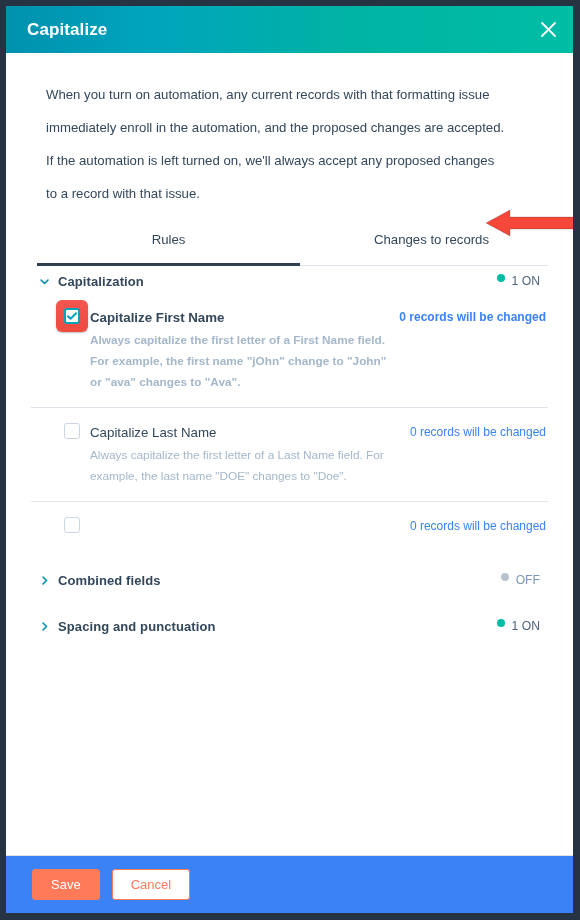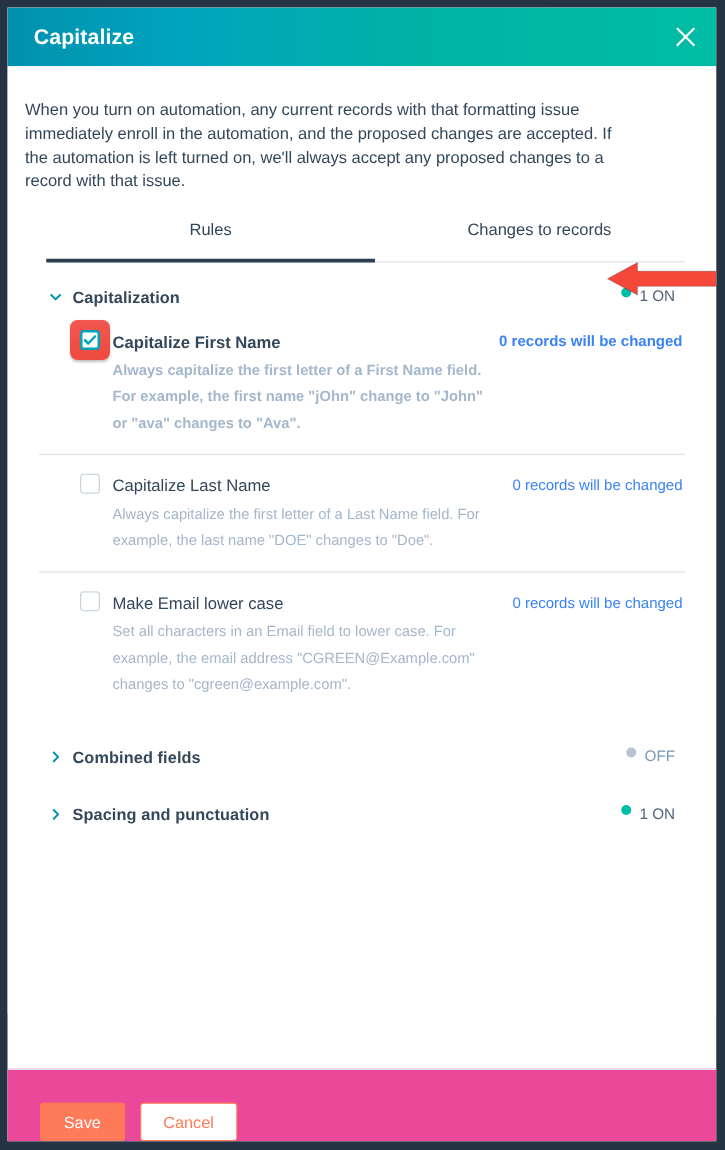--- a/index.html
+++ b/index.html
@@ -66,24 +66,24 @@
 
   
   .modal-body {
     flex: 1 1 auto;
     overflow: hidden;
     position: relative;
     background: #ffffff;
   }
 
   .intro {
-    padding: 25px 31px 0 14px;
+    padding: 25px 31px 0 40px;
     color: #33475b;
     font-size: 13.2px;
-    line-height: 19px;
+    line-height: 33px;
     max-width: 530px;
   }
 
   
   .tabs {
     position: relative;
     margin: 22px 25px 0 25px;
     height: 34px;
   }
   .tabs-rail {
@@ -128,21 +128,21 @@
     left: 479px;
     top: 153px;
     width: 92px;
     height: 34px;
     pointer-events: none;
   }
 
   
   .sections {
     padding: 0 25px;
-    margin-top: 14px;
+    margin-top: 2px;
   }
 
   .section-head {
     display: flex;
     align-items: center;
     height: 26px;
     cursor: pointer;
     padding-left: 6px;
   }
   .chev {
@@ -247,24 +247,24 @@
     padding-top: 2px;
     white-space: nowrap;
     padding-right: 2px;
   }
   .section-gap { height: 20px; }
 
   
   .modal-footer {
     flex: 0 0 58px;
     height: 58px;
-    background: #ec4899;
+    background: #3b82f6;
     border-top: 1px solid #dfe3eb;
     display: flex;
-    align-items: flex-end;
+    align-items: center;
     padding-left: 26px;
     gap: 12px;
     margin-top: 44px;
   }
   .btn {
     font-size: 13px;
     border-radius: 3px;
     padding: 0 18px;
     height: 31px;
     line-height: 29px;
@@ -366,24 +366,20 @@
                 <div class="rule-name">Capitalize Last Name</div>
                 <div class="rule-desc">Always capitalize the first letter of a Last Name field. For example, the last name "DOE" changes to "Doe".</div>
               </div>
               <div class="rule-count">0 records will be changed</div>
             </div>
 
             <div class="rule-row">
               <div class="cb-cell">
                 <span class="checkbox"></span>
               </div>
-              <div class="rule-text">
-                <div class="rule-name">Make Email lower case</div>
-                <div class="rule-desc">Set all characters in an Email field to lower case. For example, the email address "CGREEN@Example.com" changes to "cgreen@example.com".</div>
-              </div>
               <div class="rule-count">0 records will be changed</div>
             </div>
 
           </div>
         </div>
 
         <div class="section-gap"></div>
 
         <div class="section-block">
           <div class="section-head">

